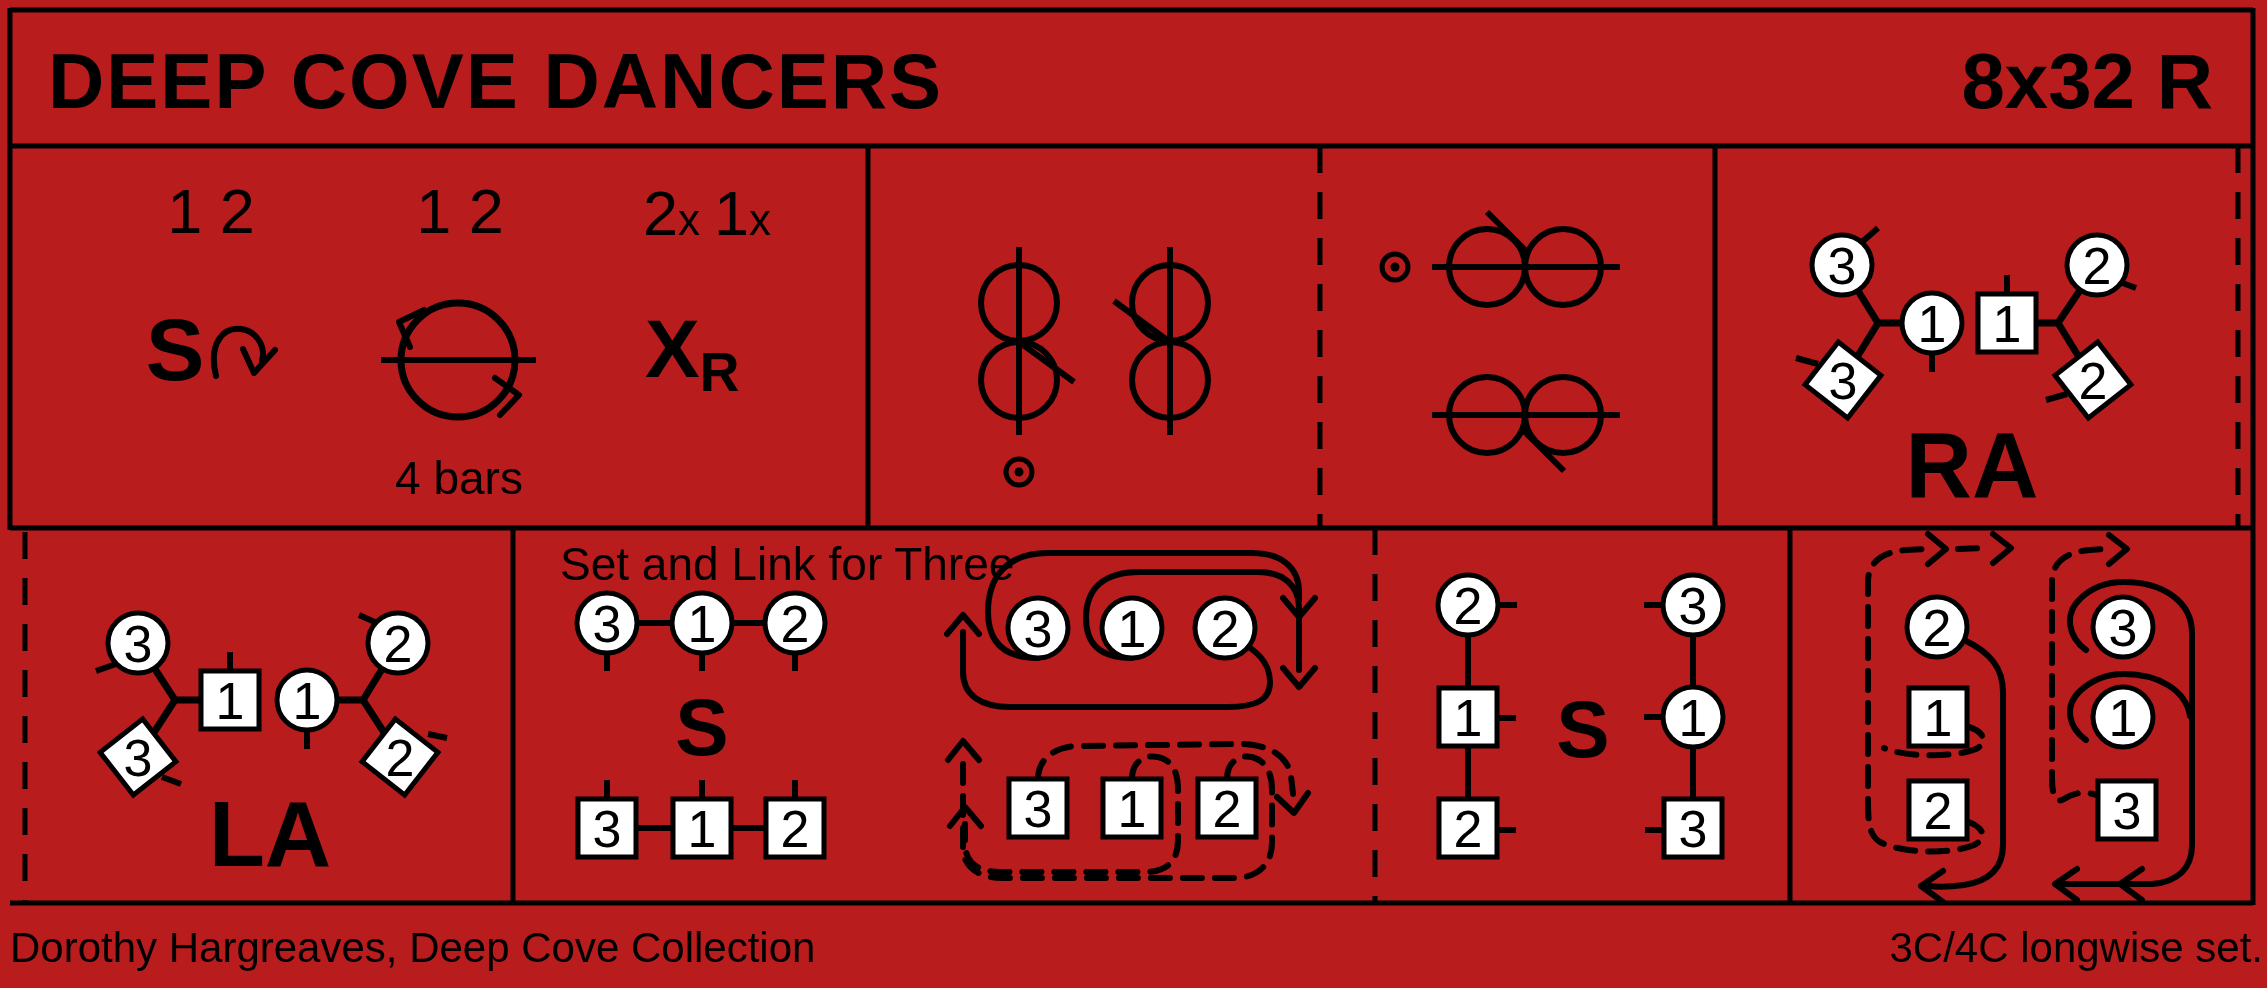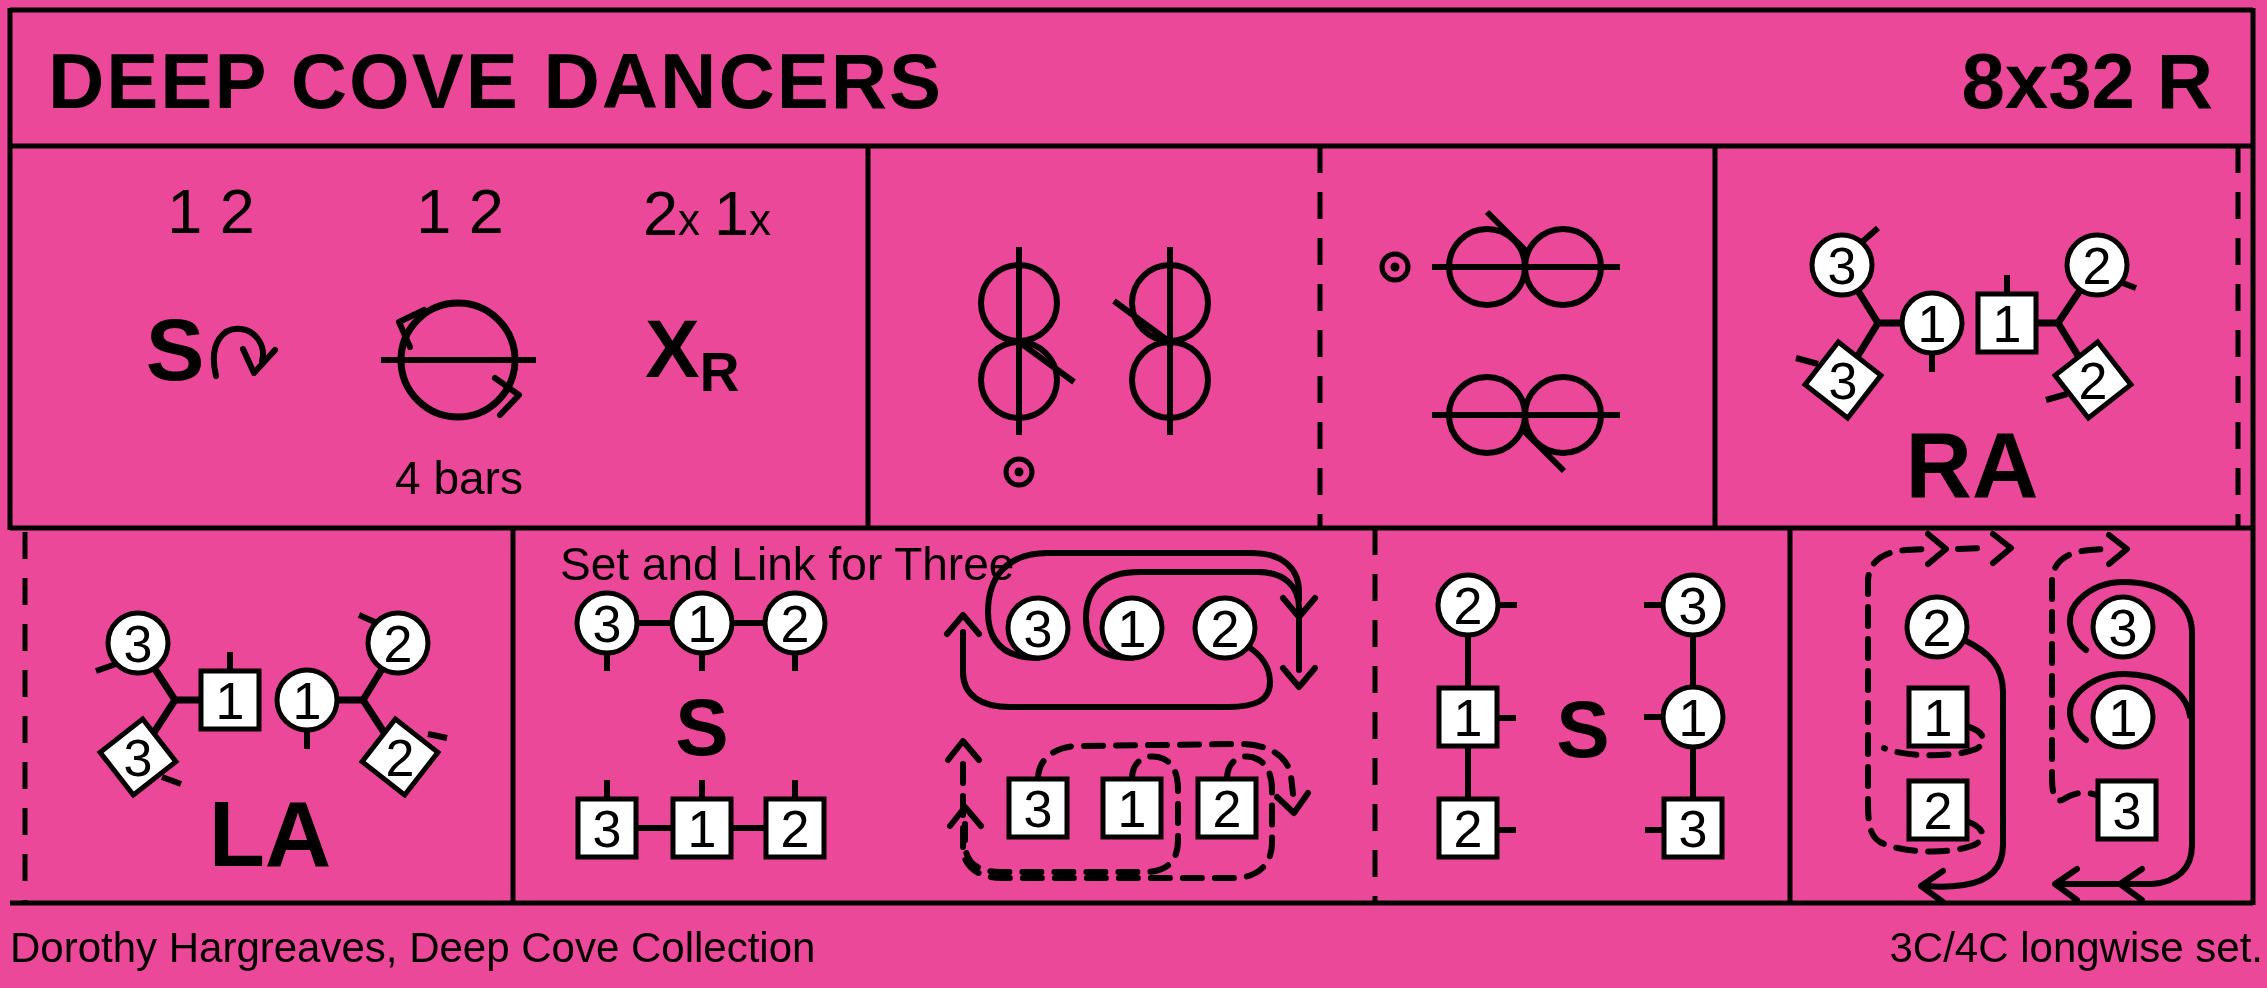--- a/index.html
+++ b/index.html
@@ -1,16 +1,16 @@
 <!DOCTYPE html>
 <html><head>
 <meta charset="utf-8">
 <style>
   html,body{margin:0;padding:0;background:#fff;}
-  .page{position:relative;width:2267px;height:988px;background:#ec4899;overflow:hidden;}
+  .page{position:relative;width:2267px;height:988px;background:#b91c1c;overflow:hidden;}
   svg{display:block;}
   svg text{font-family:"Liberation Sans","DejaVu Sans",sans-serif;fill:#000;}
   .ttl{font-size:78px;font-weight:bold;letter-spacing:2px;}
   .code{font-size:78px;font-weight:bold;}
   .pos{font-size:63px;}
   .sub{font-size:44px;}
   .sym{font-size:88px;font-weight:bold;}
   .xsym{font-size:82px;font-weight:bold;}
   .xsub{font-size:55px;font-weight:bold;}
   .lab{font-size:92px;font-weight:bold;}

